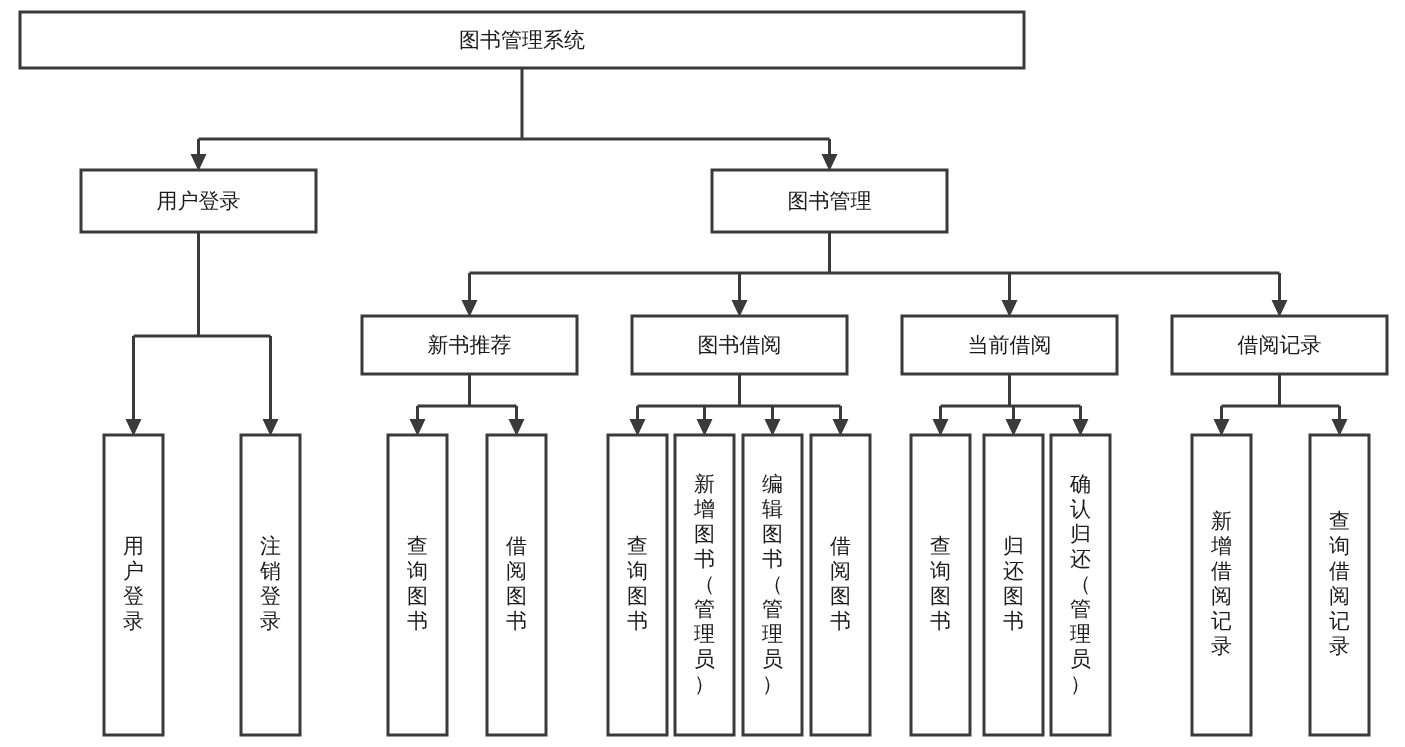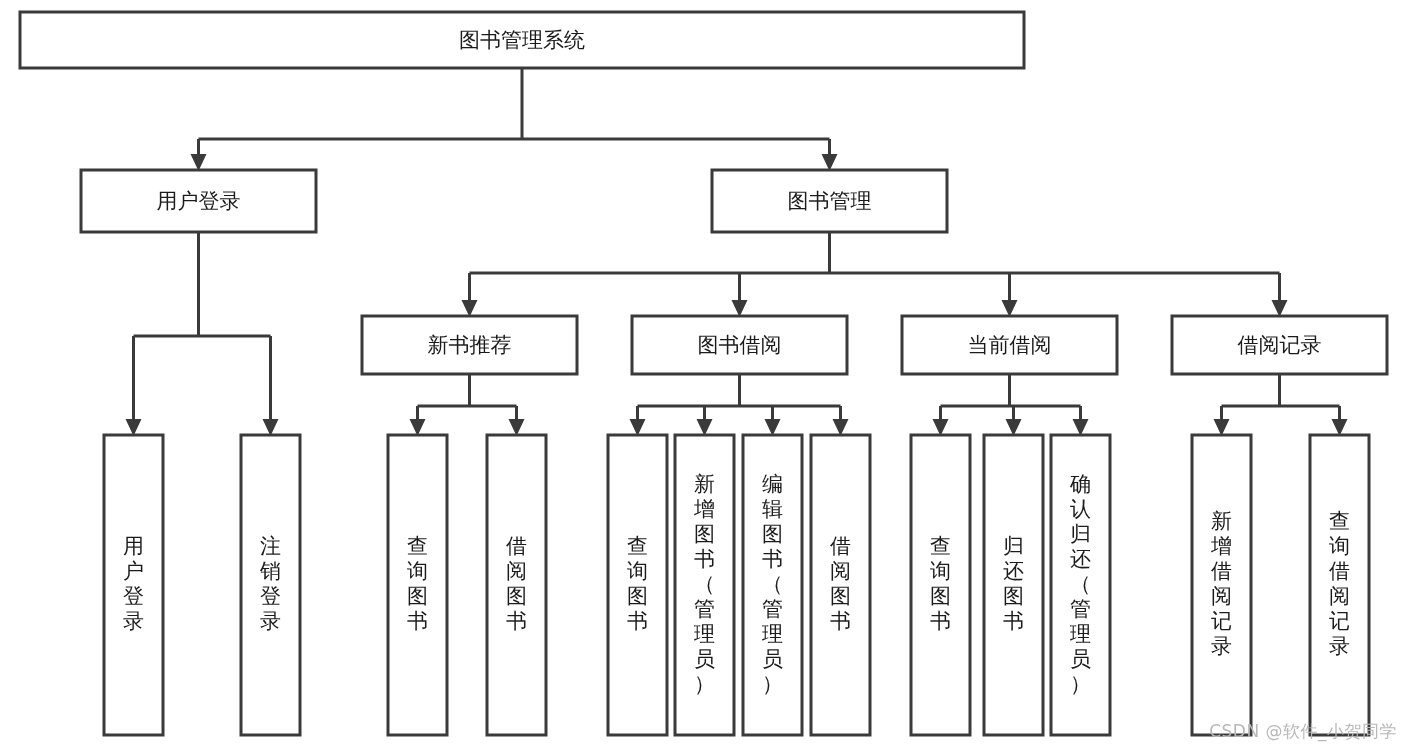--- a/index.html
+++ b/index.html
@@ -176,14 +176,13 @@
         <g>
           <rect x="1192" y="435" width="59" height="300" class="box-rect"></rect>
           <text x="1221.5" class="node-label-v"><tspan x="1221.5" y="528">新</tspan><tspan x="1221.5" y="553">增</tspan><tspan x="1221.5" y="578">借</tspan><tspan x="1221.5" y="603">阅</tspan><tspan x="1221.5" y="628">记</tspan><tspan x="1221.5" y="653">录</tspan></text>
         </g>
         <g>
           <rect x="1310" y="435" width="59" height="300" class="box-rect"></rect>
           <text x="1339.5" class="node-label-v"><tspan x="1339.5" y="528">查</tspan><tspan x="1339.5" y="553">询</tspan><tspan x="1339.5" y="578">借</tspan><tspan x="1339.5" y="603">阅</tspan><tspan x="1339.5" y="628">记</tspan><tspan x="1339.5" y="653">录</tspan></text>
         </g>
       </g>
     </svg>
-  <div class="watermark">CSDN @软件_小贺同学</div>
 </div>
 
 </body></html>

